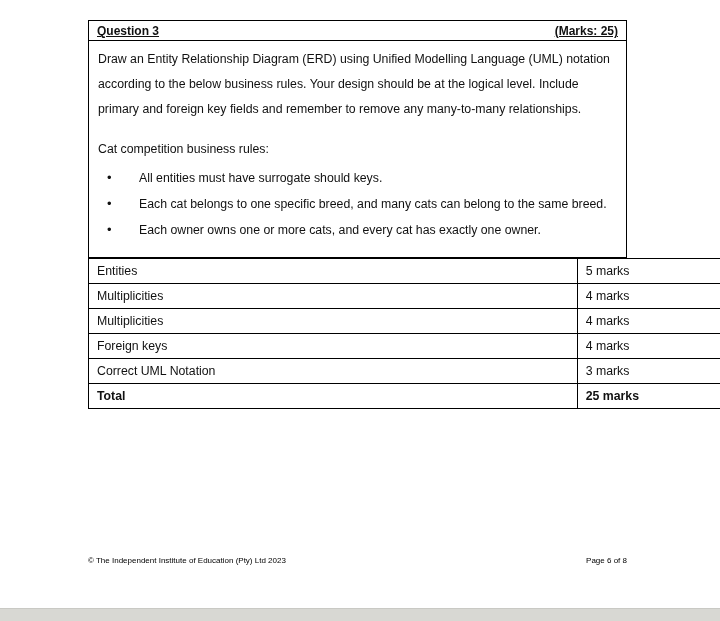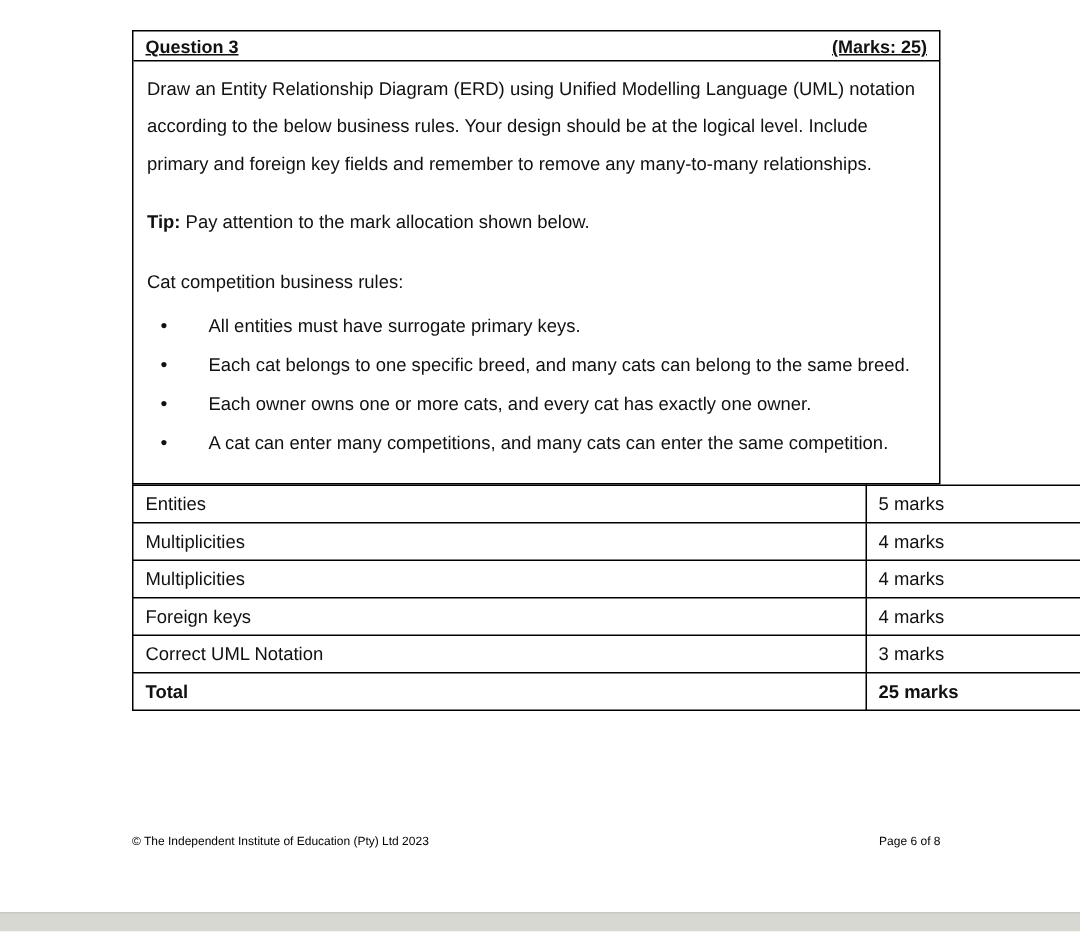--- a/index.html
+++ b/index.html
@@ -99,34 +99,30 @@
 
 <div class="doc">
 
   <div class="question-box">
     <div class="q-header">
       <span>Question 3</span>
       <span>(Marks: 25)</span>
     </div>
     <div class="q-body">
       <p class="para">Draw an Entity Relationship Diagram (ERD) using Unified Modelling Language (UML) notation according to the below business rules. Your design should be at the logical level. Include primary and foreign key fields and remember to remove any many-to-many relationships.</p>
-      <p class="tip"><span class="bold">Tip:</span><span> Pay attention to the mark allocation shown below.</span></p>
       <p class="rules-heading">Cat competition business rules:</p>
       <div class="bullets">
         <div class="bullet-row">
-            <span class="bullet-text">All entities must have surrogate primary keys.</span>
+            <span class="bullet-text">All entities must have surrogate should keys.</span>
           </div>
         <div class="bullet-row">
             <span class="bullet-text">Each cat belongs to one specific breed, and many cats can belong to the same breed.</span>
           </div>
         <div class="bullet-row">
             <span class="bullet-text">Each owner owns one or more cats, and every cat has exactly one owner.</span>
-          </div>
-        <div class="bullet-row">
-            <span class="bullet-text">A cat can enter many competitions, and many cats can enter the same competition.</span>
           </div>
       </div>
     </div>
   </div>
 
   <table class="marks-table">
     <tbody>
       <tr>
         <td class="col-label">Entities</td>
         <td class="col-marks">5 marks</td>

